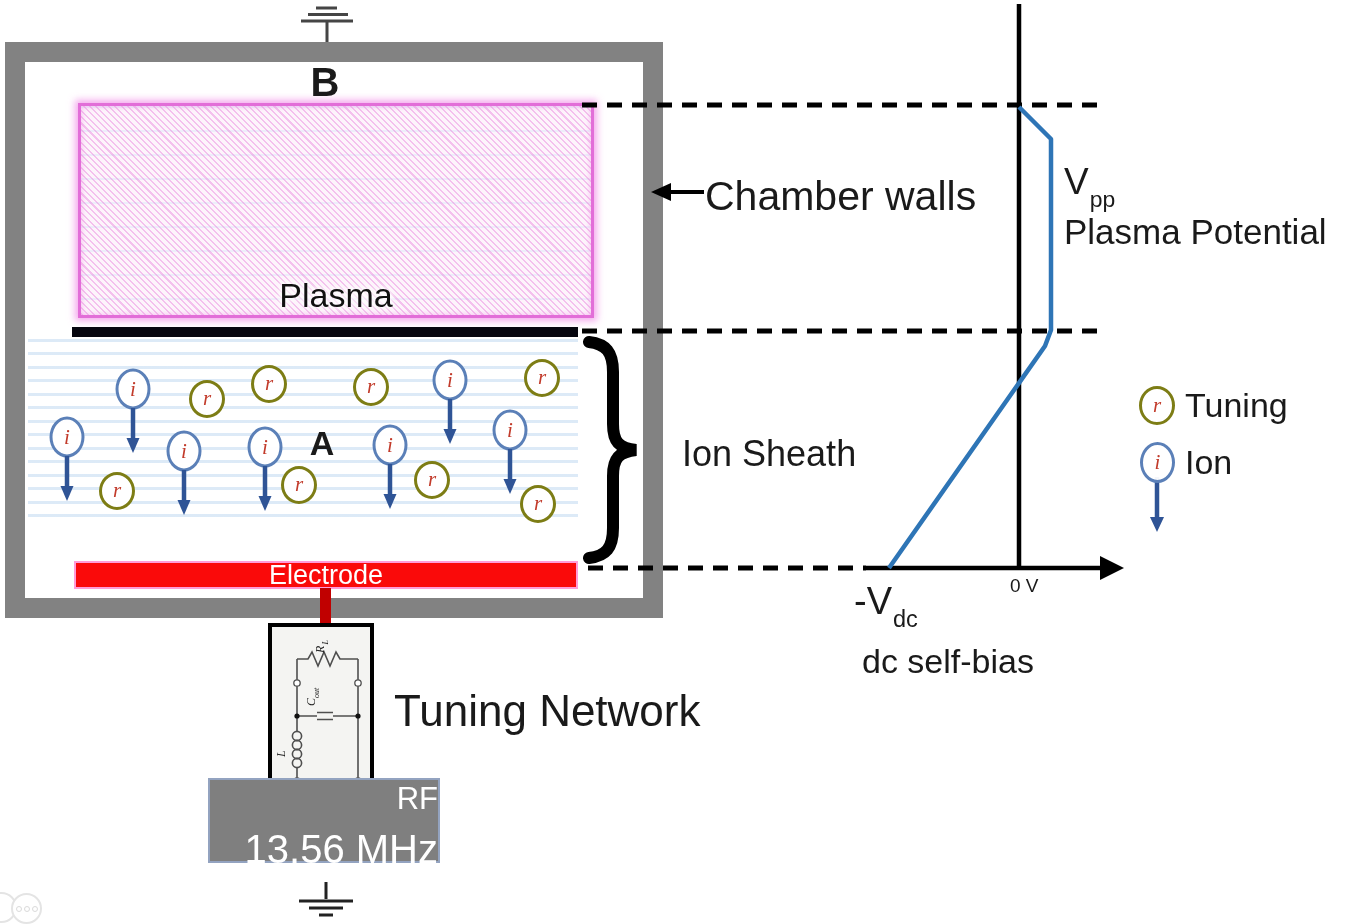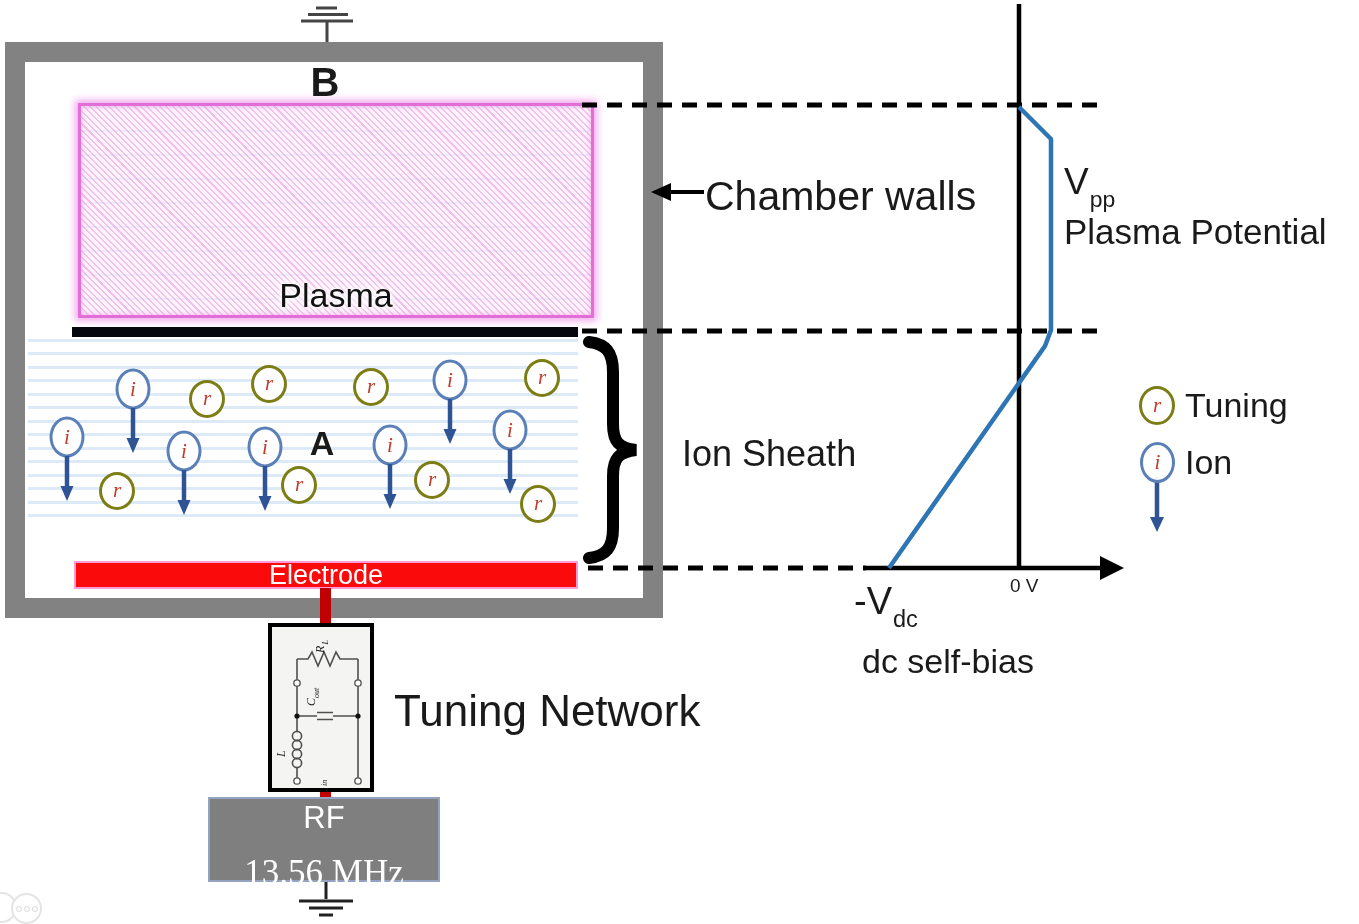--- a/index.html
+++ b/index.html
@@ -25,24 +25,24 @@
   .sample{left:122px;top:530px;width:408px;height:30px;background:#c55a11;
           border:2px solid #6c8040;box-sizing:border-box;color:#fff;font-size:27px;
           display:flex;align-items:center;justify-content:center;}
   .electrode{left:74px;top:561px;width:504px;height:28px;background:#fa0a0a;
           border:2px solid #ff9cd8;box-sizing:border-box;color:#fff;font-size:27px;
           display:flex;align-items:center;justify-content:center;}
   .stem1{left:320px;top:588px;width:11px;height:36px;background:#c00000;}
   .stem2{left:320px;top:790px;width:11px;height:9px;background:#c00000;}
   .tuning{left:268px;top:623px;width:106px;height:169px;border:4px solid #000;
           box-sizing:border-box;background:#f4f4f2;}
-  .rf{left:208px;top:797px;width:232px;height:85px;background:#7f7f7f;
-      border:2px solid #93a3c0;box-sizing:border-box;color:#fff;text-align:center;}
+  .rf{left:208px;top:778px;width:232px;height:85px;background:#7f7f7f;
+      border:2px solid #93a3c0;box-sizing:border-box;color:#fff;text-align:right;}
   .rf-line1{font-size:31px;margin-top:1px;}
-  .rf-line2{font-size:35px;margin-top:17px;font-family:Liberation Serif, serif;}
+  .rf-line2{font-size:40px;margin-top:10px;}
   
   .t{position:absolute;white-space:nowrap;color:#1a1a1a;}
   .lbl-b{left:305px;top:60px;width:40px;text-align:center;font-size:40px;font-weight:bold;}
   .lbl-a{left:302px;top:424px;width:40px;text-align:center;font-size:34px;font-weight:bold;}
   .lbl-chamber-walls{left:705px;top:173px;font-size:41px;}
   .lbl-ion-sheath{left:682px;top:433px;font-size:36px;}
   .lbl-tuning{left:394px;top:686px;font-size:44px;}
   .lbl-vpp{left:1064px;top:161px;font-size:37px;text-align:center;}
   .lbl-pp{left:1064px;top:212px;font-size:35px;}
   .lbl-zero{left:1010px;top:575px;font-size:19px;text-align:right;}

